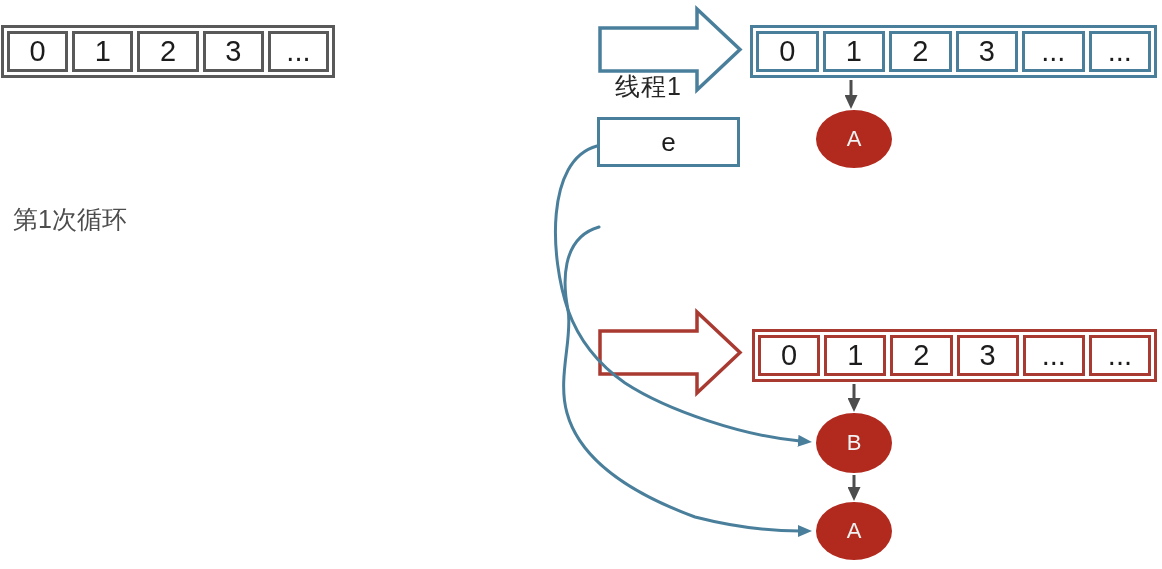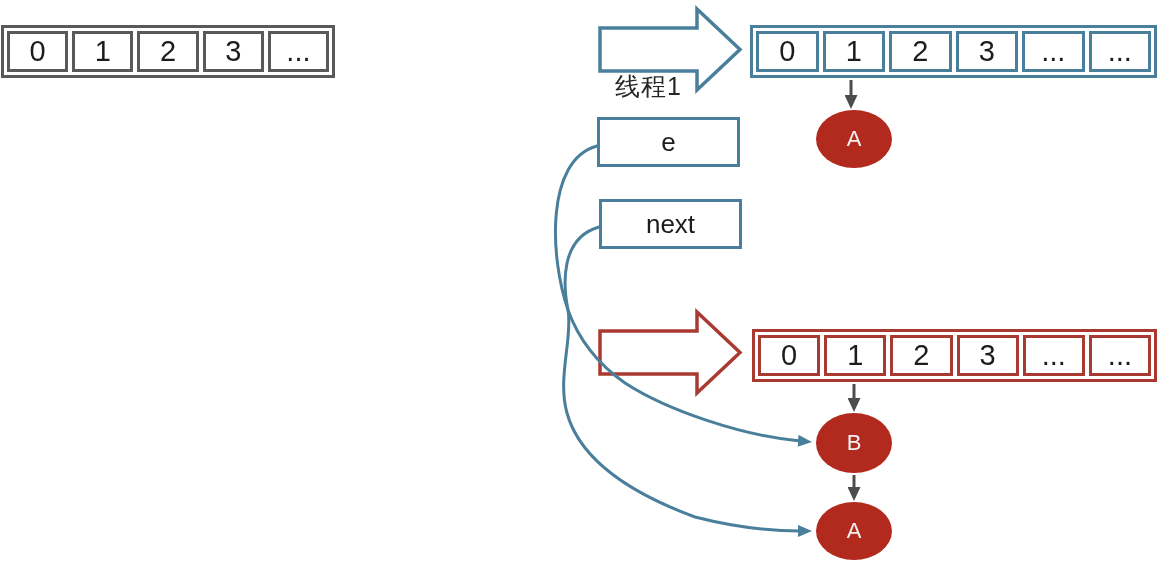--- a/index.html
+++ b/index.html
@@ -68,37 +68,35 @@
   </svg>
 
   <div class="array gray" style="left:1px; top:25px; width:334px; height:53px;">
     <div class="cell">0</div>
     <div class="cell">1</div>
     <div class="cell">2</div>
     <div class="cell">3</div>
     <div class="cell">...</div>
   </div>
 
+  <div class="loop-label" style="left:13px; top:203px;">第1次循环</div>
 
   <div class="thread-label" style="left:600px; top:28px; width:97px; height:38px;margin-top:39px;">线程1</div>
 
   <div class="array blue" style="left:750px; top:25px; width:407px; height:53px;">
     <div class="cell">0</div>
     <div class="cell">1</div>
     <div class="cell">2</div>
     <div class="cell">3</div>
     <div class="cell">...</div>
     <div class="cell">...</div>
   </div>
 
   <div class="ptr-box" style="left:597px; top:117px; width:143px; height:50px;">
     <span>e</span>
-  </div>
-  <div class="ptr-box" style="left:599px; top:199px; width:143px; height:50px;">
-    <span>next</span>
   </div>
 
 
   <div class="array red" style="left:752px; top:329px; width:405px; height:53px;">
     <div class="cell">0</div>
     <div class="cell">1</div>
     <div class="cell">2</div>
     <div class="cell">3</div>
     <div class="cell">...</div>
     <div class="cell">...</div>

